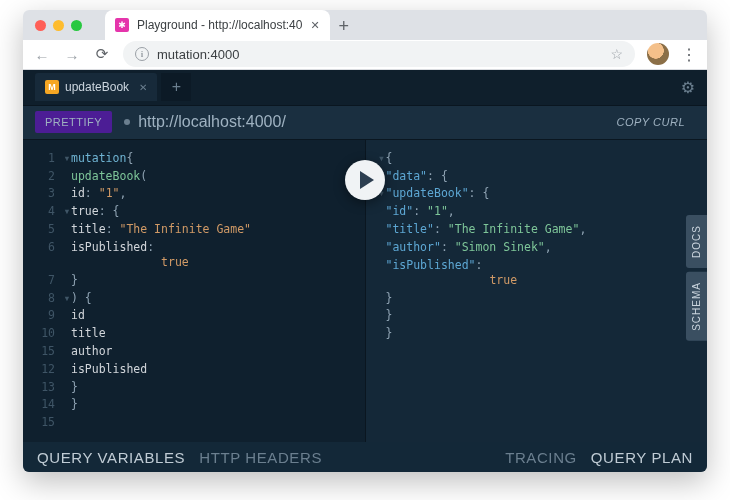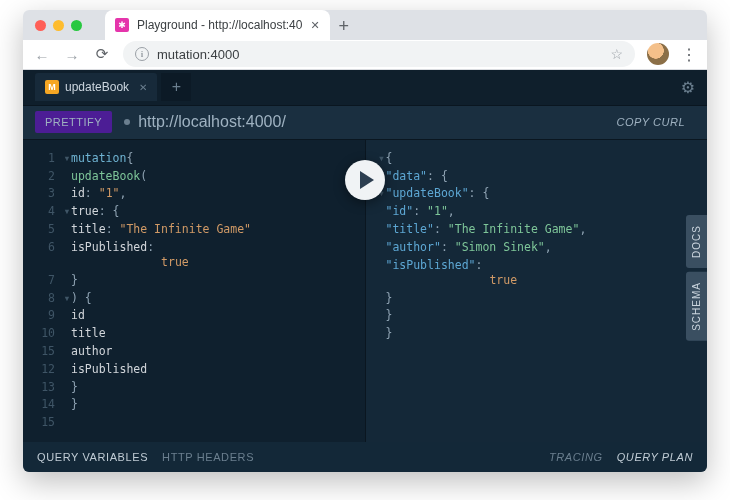--- a/index.html
+++ b/index.html
@@ -53,24 +53,24 @@
   .arg { color:#d1d5da; }
   .str { color:#d19a66; }
   .bool { color:#d19a66;margin-top:15px; }
   .brace { color:#8fa3b3; }
   .key { color:#5da7d3; }
   .strv { color:#7ec699; }
 
   .sidetabs { position:absolute; right:0; top:75px; display:flex; flex-direction:column; gap:4px; }
   .sidetab { writing-mode:vertical-rl; transform:rotate(180deg); background:#3a4f61; color:#cbd5de; font-size:10px; letter-spacing:1px; padding:10px 5px; border-radius:0 3px 3px 0; }
 
-  .footer { height:30px; background:#11263670; display:flex; align-items:center; padding:0 14px; font-size:11px; letter-spacing:.6px; color:#6b7f8f; }
+  .footer { height:30px; background:#11263670; display:flex; align-items:center; padding:0 14px; font-size:15px; letter-spacing:.6px; color:#6b7f8f; }
   .footer .grp { display:flex; gap:14px; }
   .footer .active { color:#c0ccd5; }
-  .footer .right { margin-left:auto;font-style:italic; }
+  .footer .right { margin-left:auto; }
 </style>
 </head>
 <body>
 
 <div class="window">
 
   <div class="chrome-tabs">
     <div class="traffic">
       <div class="dot r"></div>
       <div class="dot y"></div>

